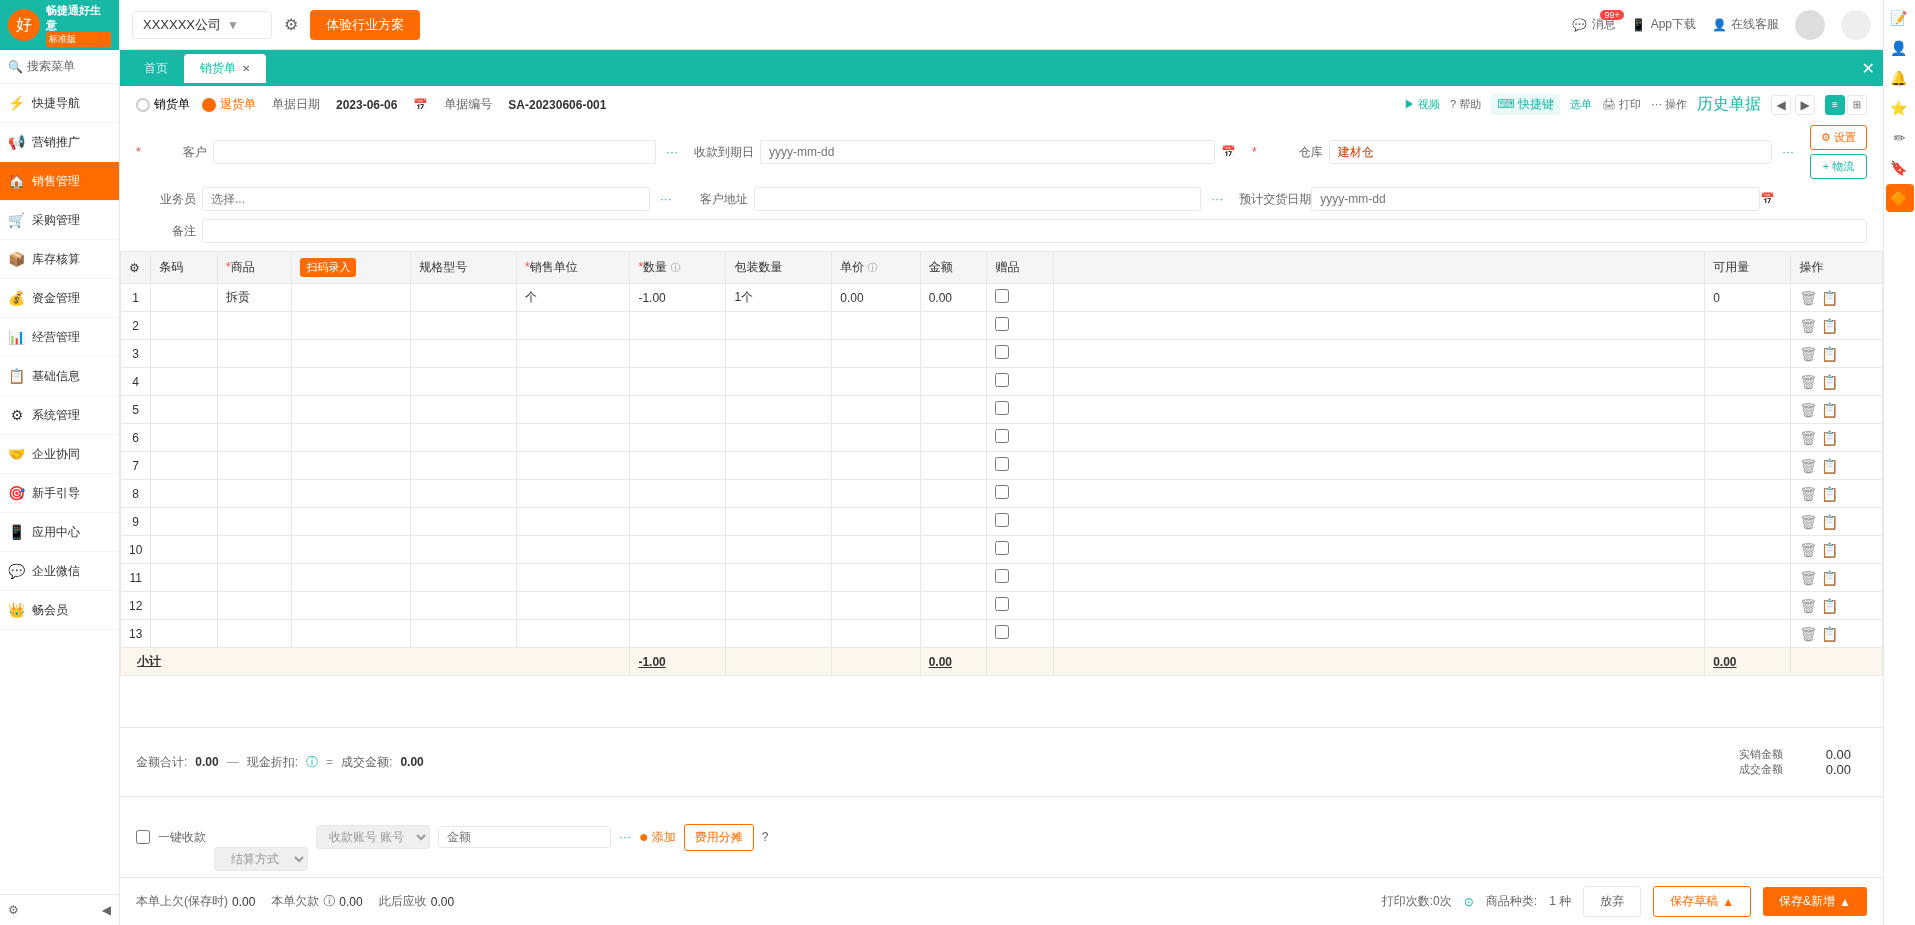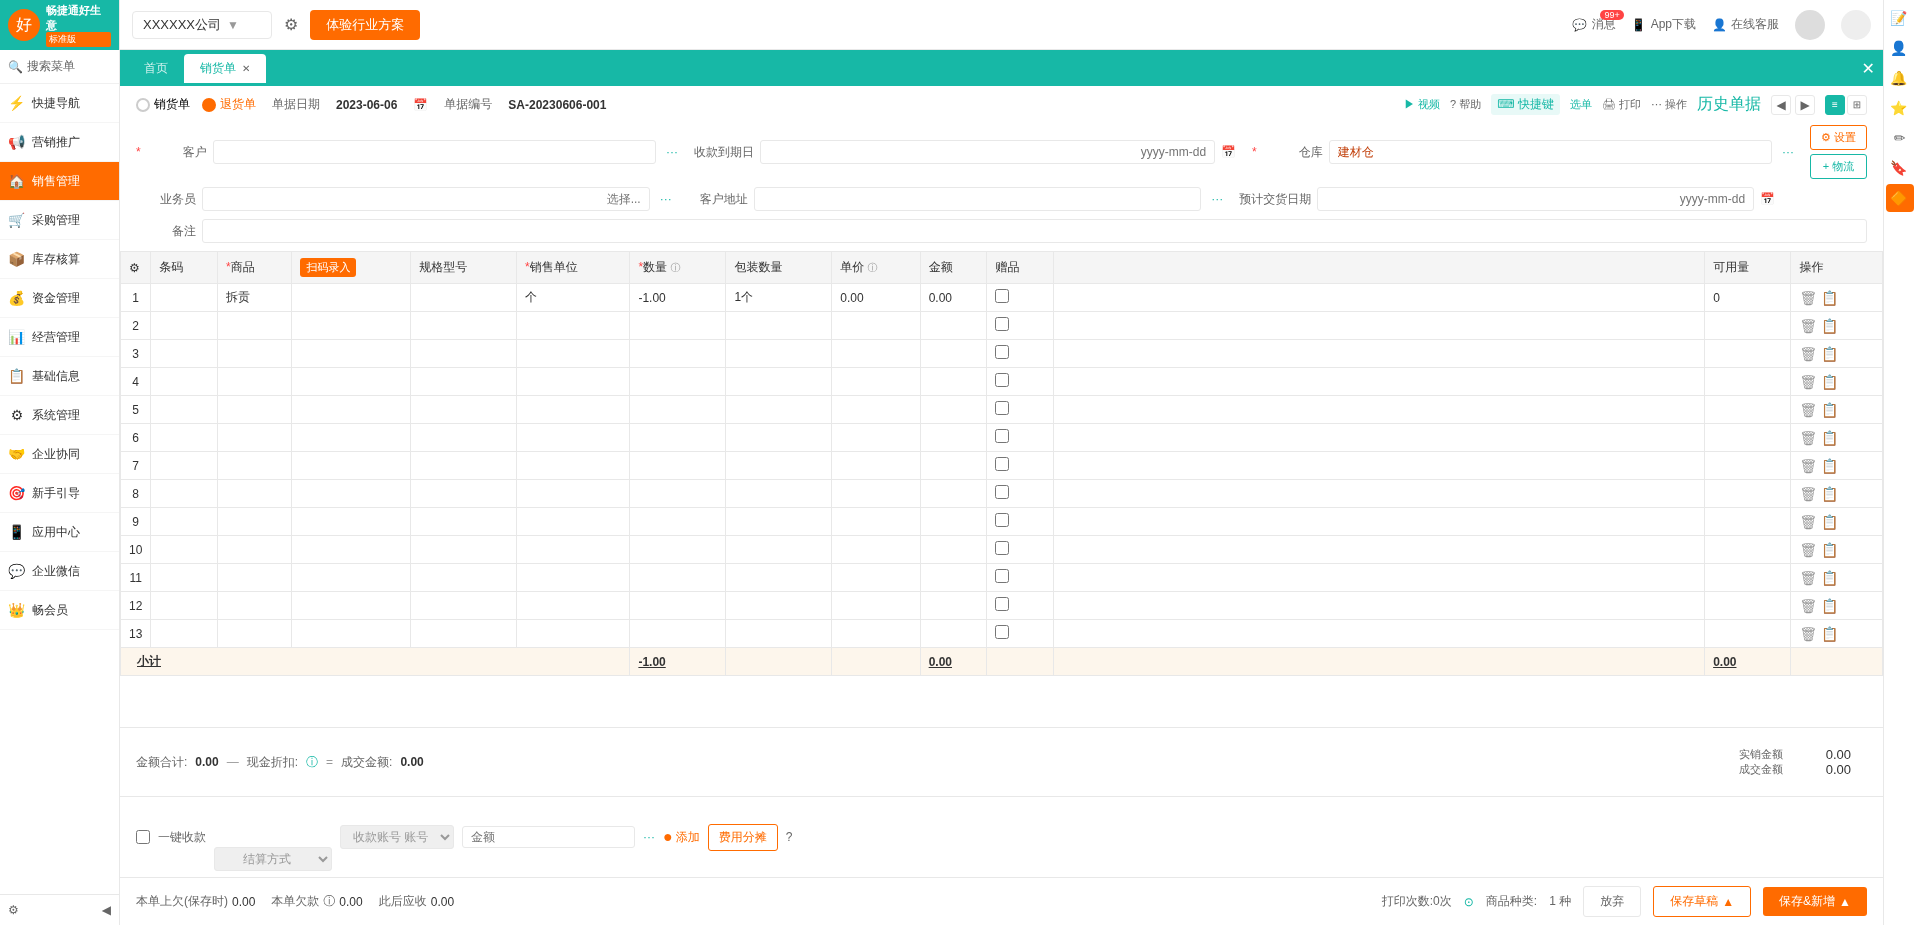--- a/index.html
+++ b/index.html
@@ -40,21 +40,21 @@
     .tabbar-close { margin-left: auto; color: #fff; cursor: pointer; font-size: 16px; }
     .radio-group { display: flex; align-items: center; gap: 12px; }
     .radio-item { display: flex; align-items: center; gap: 4px; cursor: pointer; }
     .radio-circle { width: 14px; height: 14px; border-radius: 50%; border: 2px solid #ccc; }
     .radio-circle.active { border-color: #ff6b00; background: #ff6b00; }
     .date-label { color: #666; }
     .date-value { color: #333; font-weight: bold; }
     .action-quick { color: #17b8a6; background: #e8f9f7; padding: 2px 6px; border-radius: 3px; }
     .field-label { color: #666; white-space: nowrap; min-width: 60px; text-align: right; }
     .field-input { flex: 1; border: 1px solid #e8e8e8; padding: 4px 8px; border-radius: 3px; color: #c2410c; background: #fff; }
-    .field-input.placeholder { color: #4d7c0f; text-align: right; }
+    .field-input.placeholder { color: #4d7c0f; }
     .field-dots { color: #17b8a6; cursor: pointer; margin-left: 4px; }
     .calendar-icon { color: #17b8a6; cursor: pointer; }
     .btn-settings { background: #fff; border: 1px solid #ff6b00; color: #ff6b00; padding: 4px 10px; border-radius: 3px; cursor: pointer; font-size: 11px; }
     .btn-logistics { background: #fff; border: 1px solid #17b8a6; color: #17b8a6; padding: 4px 10px; border-radius: 3px; cursor: pointer; font-size: 11px; }
 
     
     .table-container { flex: 1; overflow-y: auto; background: #fff; margin: 0 0 0 0; }
     .data-table { width: 100%; border-collapse: collapse; }
     .data-table th { background: #f5f5f5; border: 1px solid #e8e8e8; padding: 6px 8px; text-align: left; font-weight: normal; color: #333; white-space: nowrap; }
     .data-table td { border: 1px solid #e8e8e8; padding: 5px 8px; color: #333; }
@@ -71,21 +71,21 @@
     .bottom-sum { background: #fff; border-top: 1px solid #e8e8e8; padding: 19px 16px; display: flex; align-items: center; gap: 8px; }
     .sum-label { color: #666; }
     .sum-value { color: #333; font-weight: bold; }
     .sum-dash { color: #999; }
     .sum-equals { color: #999; }
 
     
     .payment-row { background: #fff; border-top: 1px solid #e8e8e8; padding: 6px 16px; display: flex; align-items: center; gap: 8px; }
     .pay-checkbox { width: 14px; height: 14px; }
     .pay-label { color: #666; }
-    .pay-method { border: 1px solid #e8e8e8; padding: 3px 24px; border-radius: 3px; min-width: 80px; color: #999; margin-top: 44px; }
+    .pay-method { border: 1px solid #e8e8e8; padding: 3px 12px; border-radius: 3px; min-width: 80px; color: #999; margin-top: 44px; }
     .pay-account { border: 1px solid #e8e8e8; padding: 3px 8px; border-radius: 3px; min-width: 80px; color: #999; }
     .pay-amount { border: 1px solid #e8e8e8; padding: 3px 8px; border-radius: 3px; min-width: 80px; }
     .pay-dots { color: #17b8a6; }
     .pay-add { display: flex; align-items: center; gap: 3px; color: #ff6b00; cursor: pointer; }
     .btn-expense { border: 1px solid #ff6b00; color: #ff6b00; background: #fff; padding: 4px 10px; border-radius: 3px; cursor: pointer; }
 
     
     .status-bar { background: #fff; border-top: 1px solid #e8e8e8; padding: 8px 16px; display: flex; align-items: center; gap: 16px; }
     .status-item { display: flex; align-items: center; gap: 4px; color: #666; }
     .status-value { color: #333; }
@@ -302,21 +302,21 @@
         <div style="flex:1;display:flex;align-items:center;gap:6px;">
           <span class="field-label">业务员</span>
           <input class="field-input placeholder" type="text" style="flex: 1 1 0%;" placeholder="选择...">
           <span class="field-dots">···</span>
         </div>
         <div style="flex:1;display:flex;align-items:center;gap:6px;">
           <span class="field-label">客户地址</span>
           <input class="field-input" type="text" style="flex: 1 1 0%;">
           <span class="field-dots">···</span>
         </div>
-        <div style="flex:1;display:flex;align-items:center;gap:6px;">
+        <div style="flex:1;display:flex;align-items:center;">
           <span class="field-label">预计交货日期</span>
           <input class="field-input placeholder" type="text" style="flex: 1 1 0%;" placeholder="yyyy-mm-dd">
           <span class="calendar-icon">📅</span>
         </div>
         <div style="width:76px;"></div>
       </div>
 
       <div style="display:flex;align-items:center;gap:6px;">
         <span class="field-label">备注</span>
         <input class="field-input" type="text" style="width: 600px;">

